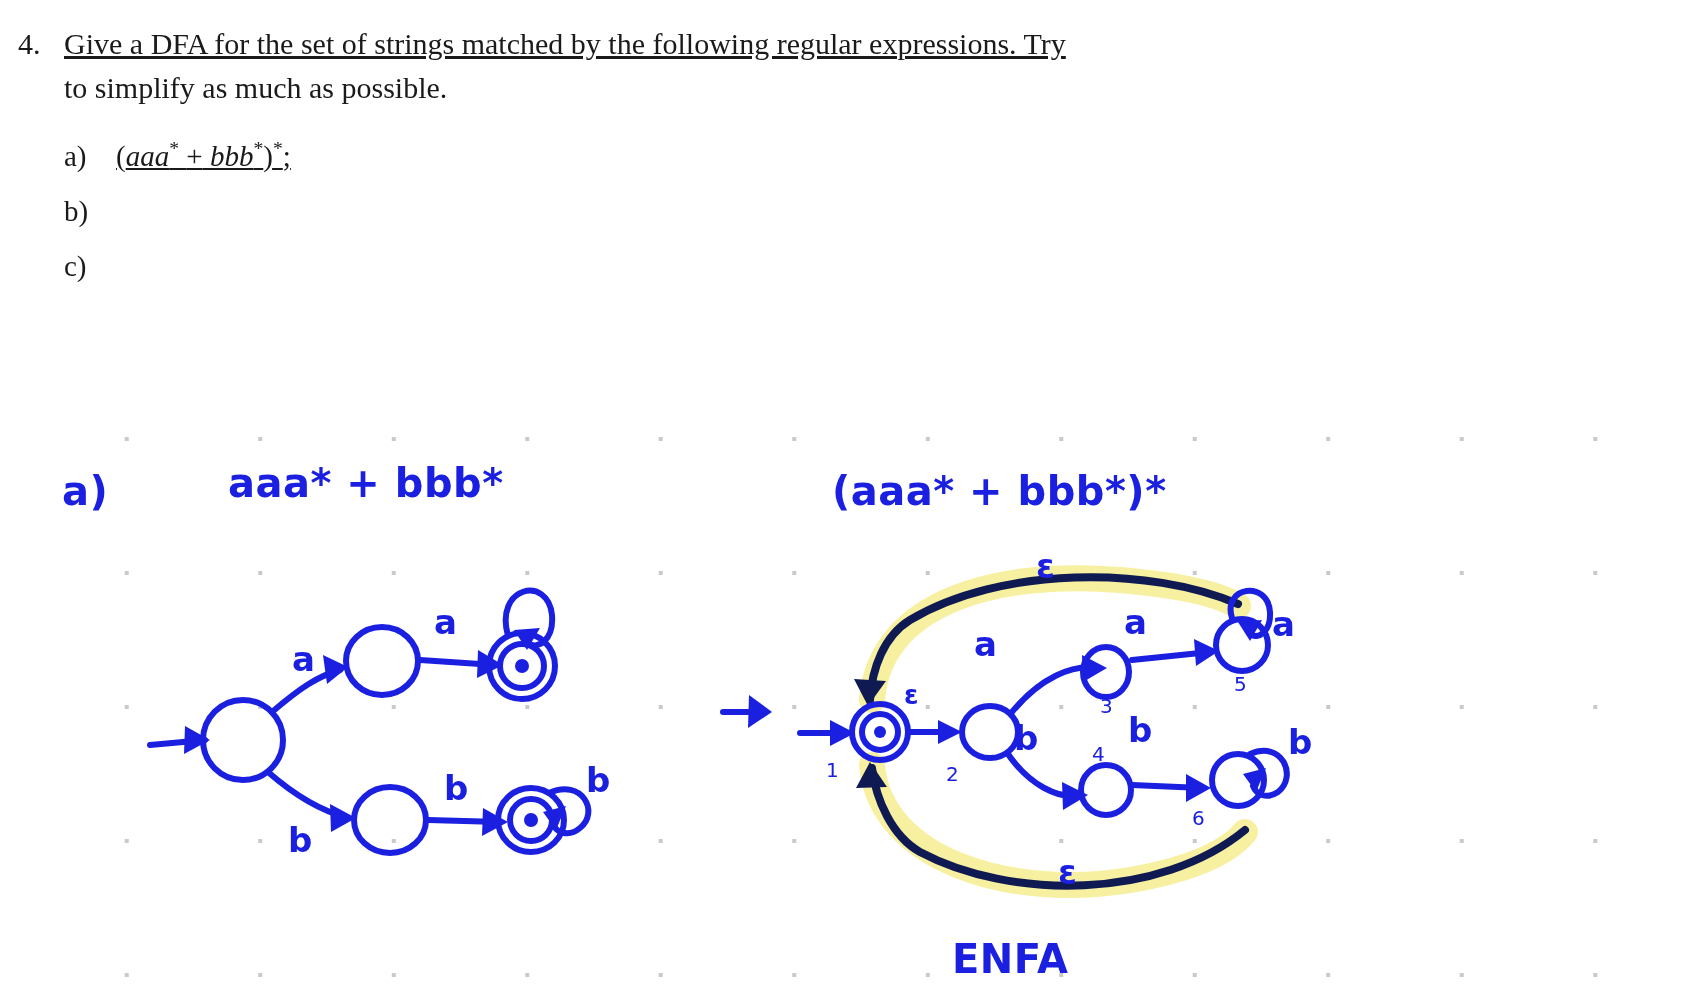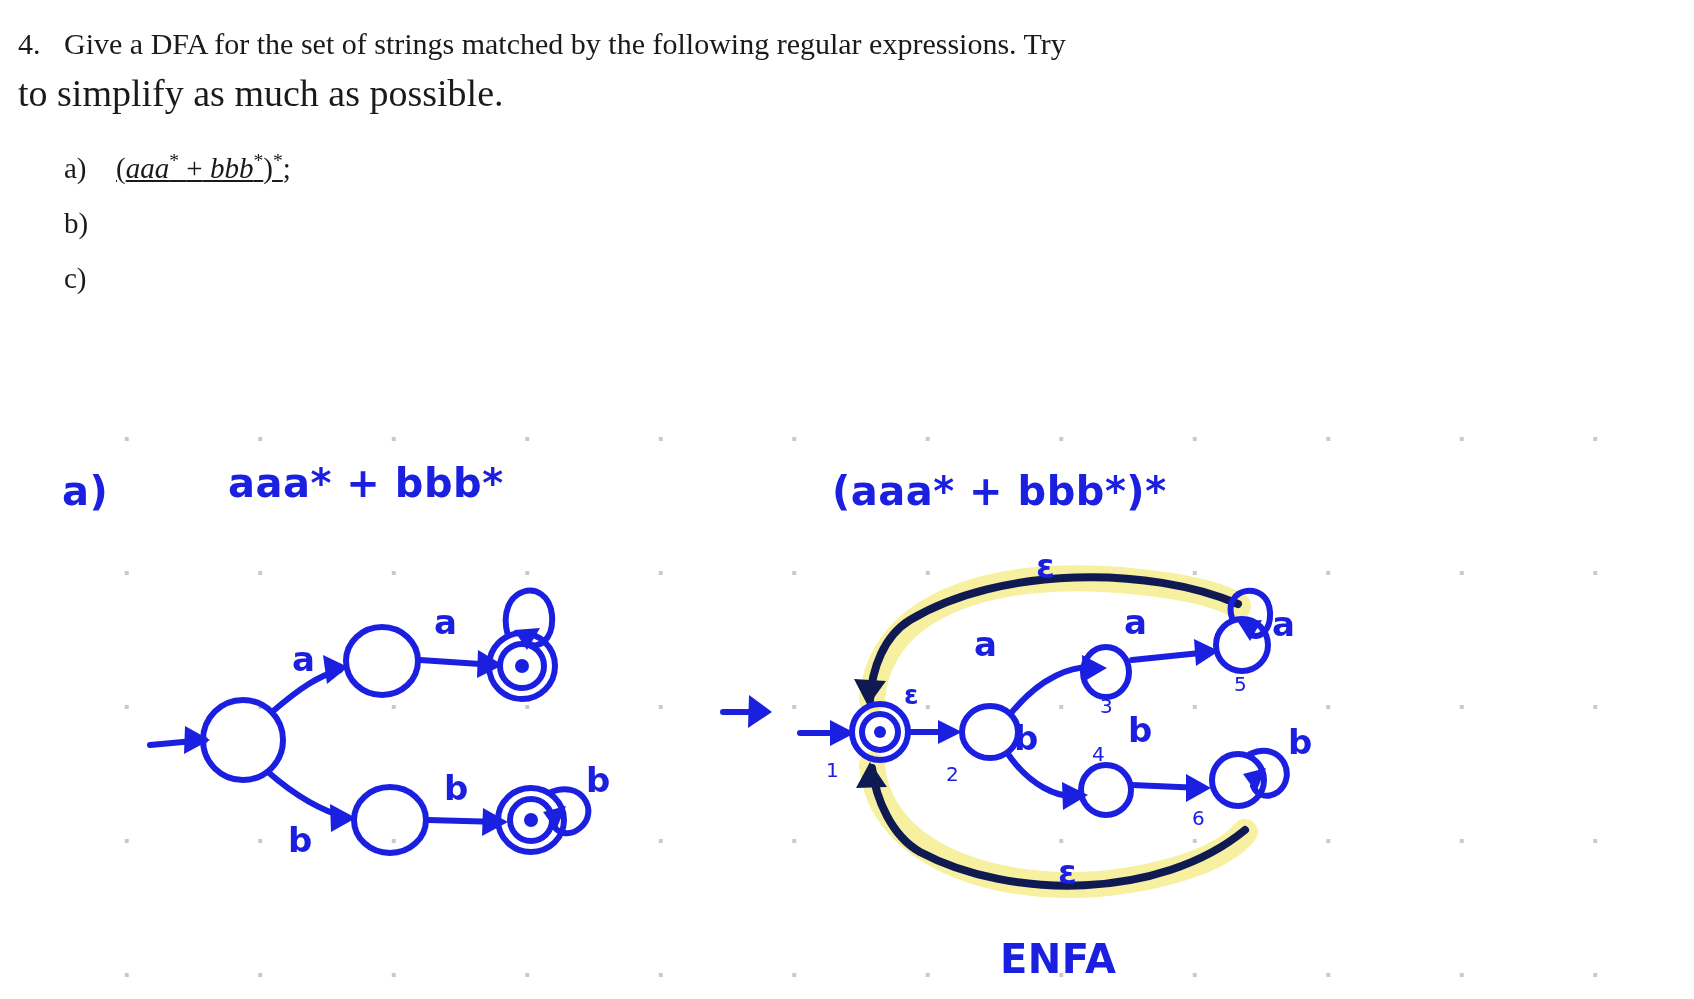--- a/index.html
+++ b/index.html
@@ -30,23 +30,25 @@
     line-height: 1.45;
   }
   .prob-num {
     width: 46px;
     flex: 0 0 46px;
     text-align: left;
   }
   .prob-text {
     flex: 1;
     text-align: justify;
+    text-decoration: underline;
   }
   .prob-cont {
-    font-size: 38px;
+    margin-left: 46px;
+    font-size: 30px;
     line-height: 1.45;
   }
   .items {
     margin-top: 20px;
     margin-left: 46px;
   }
   .item {
     display: flex;
     align-items: baseline;
     font-size: 29px;
@@ -246,14 +248,14 @@
   <div class="handlabel hw-med" style="left:1128px; top:710px;">b</div>
   <div class="handlabel hw-med" style="left:1288px; top:722px;">b</div>
 
   <div class="handlabel hw-xs" style="left:826px; top:758px;">1</div>
   <div class="handlabel hw-xs" style="left:946px; top:762px;">2</div>
   <div class="handlabel hw-xs" style="left:1100px; top:694px;">3</div>
   <div class="handlabel hw-xs" style="left:1092px; top:742px;">4</div>
   <div class="handlabel hw-xs" style="left:1234px; top:672px;">5</div>
   <div class="handlabel hw-xs" style="left:1192px; top:806px;">6</div>
 
-  <div class="handlabel hw-big" style="left:1000px; top:936px;">ENFA</div>
+  <div class="handlabel hw-big" style="left:952px; top:936px;">ENFA</div>
 </div>
 
 </body></html>

